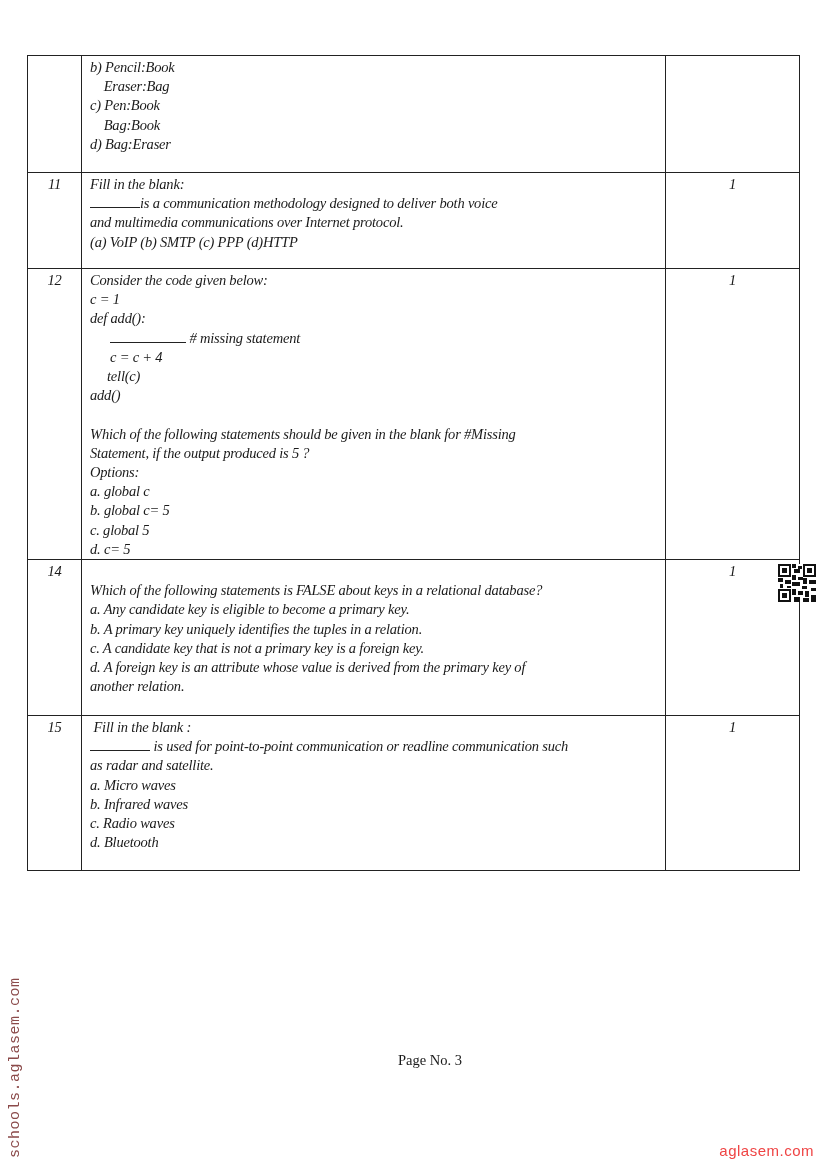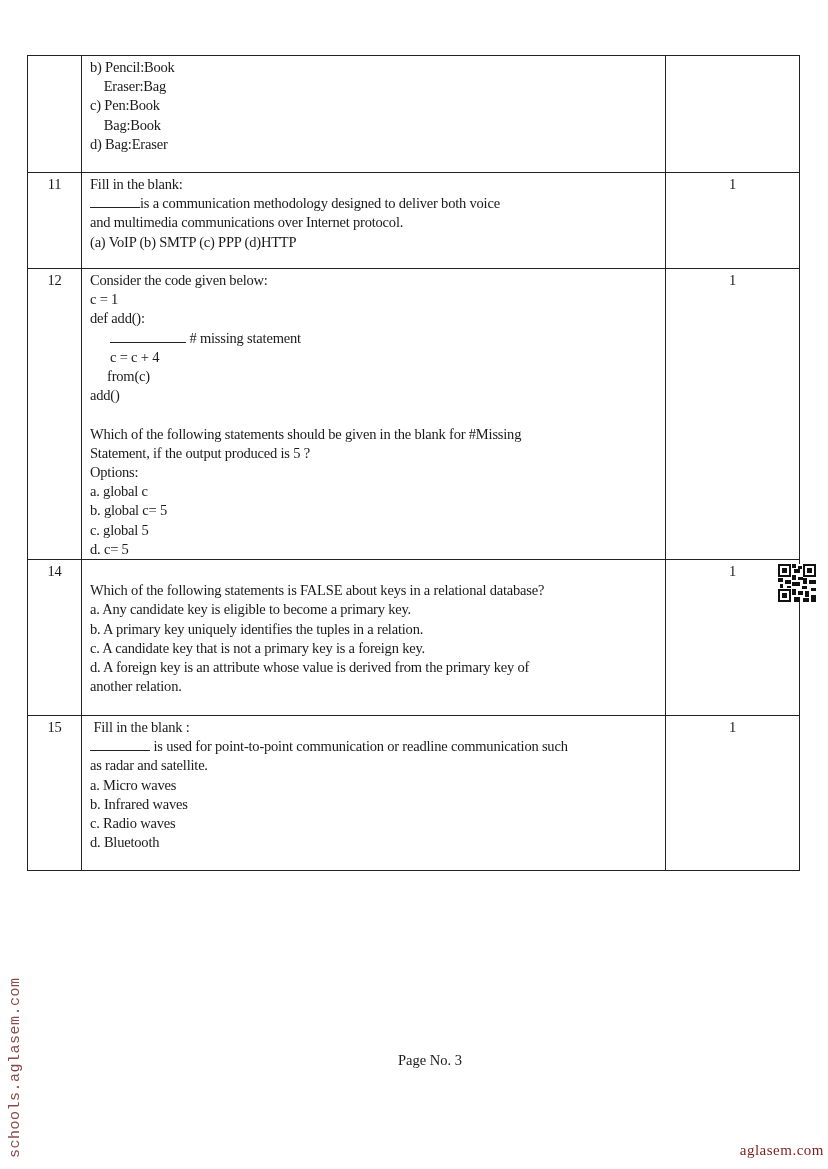--- a/index.html
+++ b/index.html
@@ -23,20 +23,21 @@
       border-collapse: collapse;
       table-layout: fixed;
       font-size: 14.5px;
       line-height: 19.2px;
     }
     .qtable td {
       border: 1.5px solid #222;
       vertical-align: top;
       padding: 2px 0 0 0;
       letter-spacing: -0.2px;
+      font-style: italic;
     }
     .col-num { width: 53px; text-align: center; }
     .col-q { width: 575px; padding-left: 8px !important; }
     .col-marks { width: 133px; text-align: center; }
     .line { white-space: pre; display: block; }
     .indent1 { padding-left: 17px; }
     .indent2 { padding-left: 20px; }
     .blank {
       display: inline-block;
       border-bottom: 1px solid #222;
@@ -59,25 +60,25 @@
       transform-origin: left top;
       transform: rotate(-90deg);
       font-family: "Liberation Mono", "DejaVu Sans Mono", monospace;
       font-size: 15px;
       color: #8b4a4a;
       letter-spacing: 0.5px;
       white-space: nowrap;
     }
     .watermark-corner {
       position: absolute;
-      right: 4px;
+      right: 14px;
       top: 1142px;
-      font-family: Liberation Serif, serif;
+      font-family: Liberation Sans, sans-serif;
       font-size: 15px;
-      color: #7f1d1d;
+      color: #ef4444;
       letter-spacing: 0.5px;
     }
     .qr {
       position: absolute;
       left: 778px;
       top: 564px;
       width: 38px;
       height: 38px;
     }
   </style>
@@ -111,21 +112,21 @@
   </tr>
 
   <tr style="height:266px">
     <td class="col-num">12</td>
     <td class="col-q">
       <span class="line">Consider the code given below:</span>
       <span class="line">c = 1</span>
       <span class="line">def add():</span>
       <span class="line indent2"><span class="blank" style="width:76px"></span> <span># missing statement</span></span>
       <span class="line indent2">c = c + 4</span>
-      <span class="line indent1">from(c)</span>
+      <span class="line indent1">tell(c)</span>
       <span class="line">add()</span>
       <span class="line">&nbsp;</span>
       <span class="line">Which of the following statements should be given in the blank for #Missing</span>
       <span class="line">Statement, if the output produced is 5 ?</span>
       <span class="line">Options:</span>
       <span class="line">a. global c</span>
       <span class="line">b. global c= 5</span>
       <span class="line">c. global 5</span>
       <span class="line">d. c= 5</span>
     </td>

